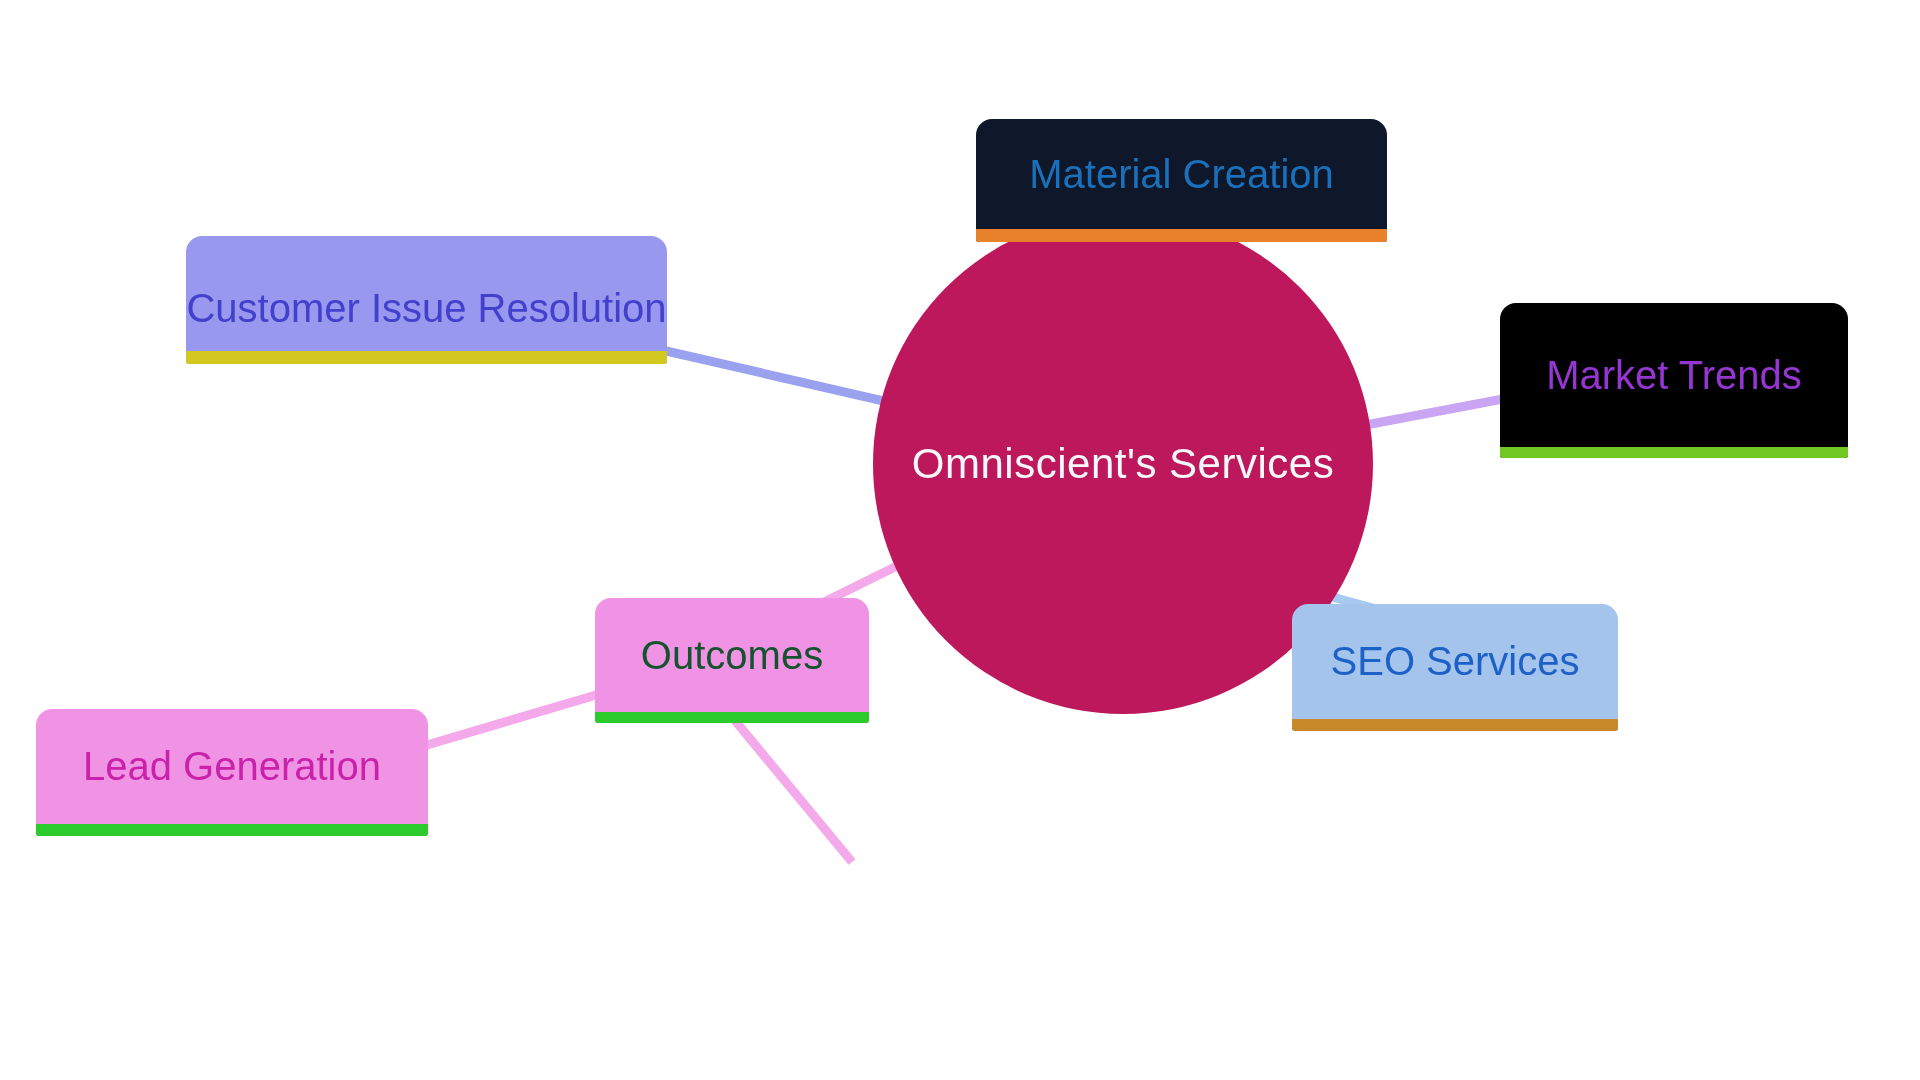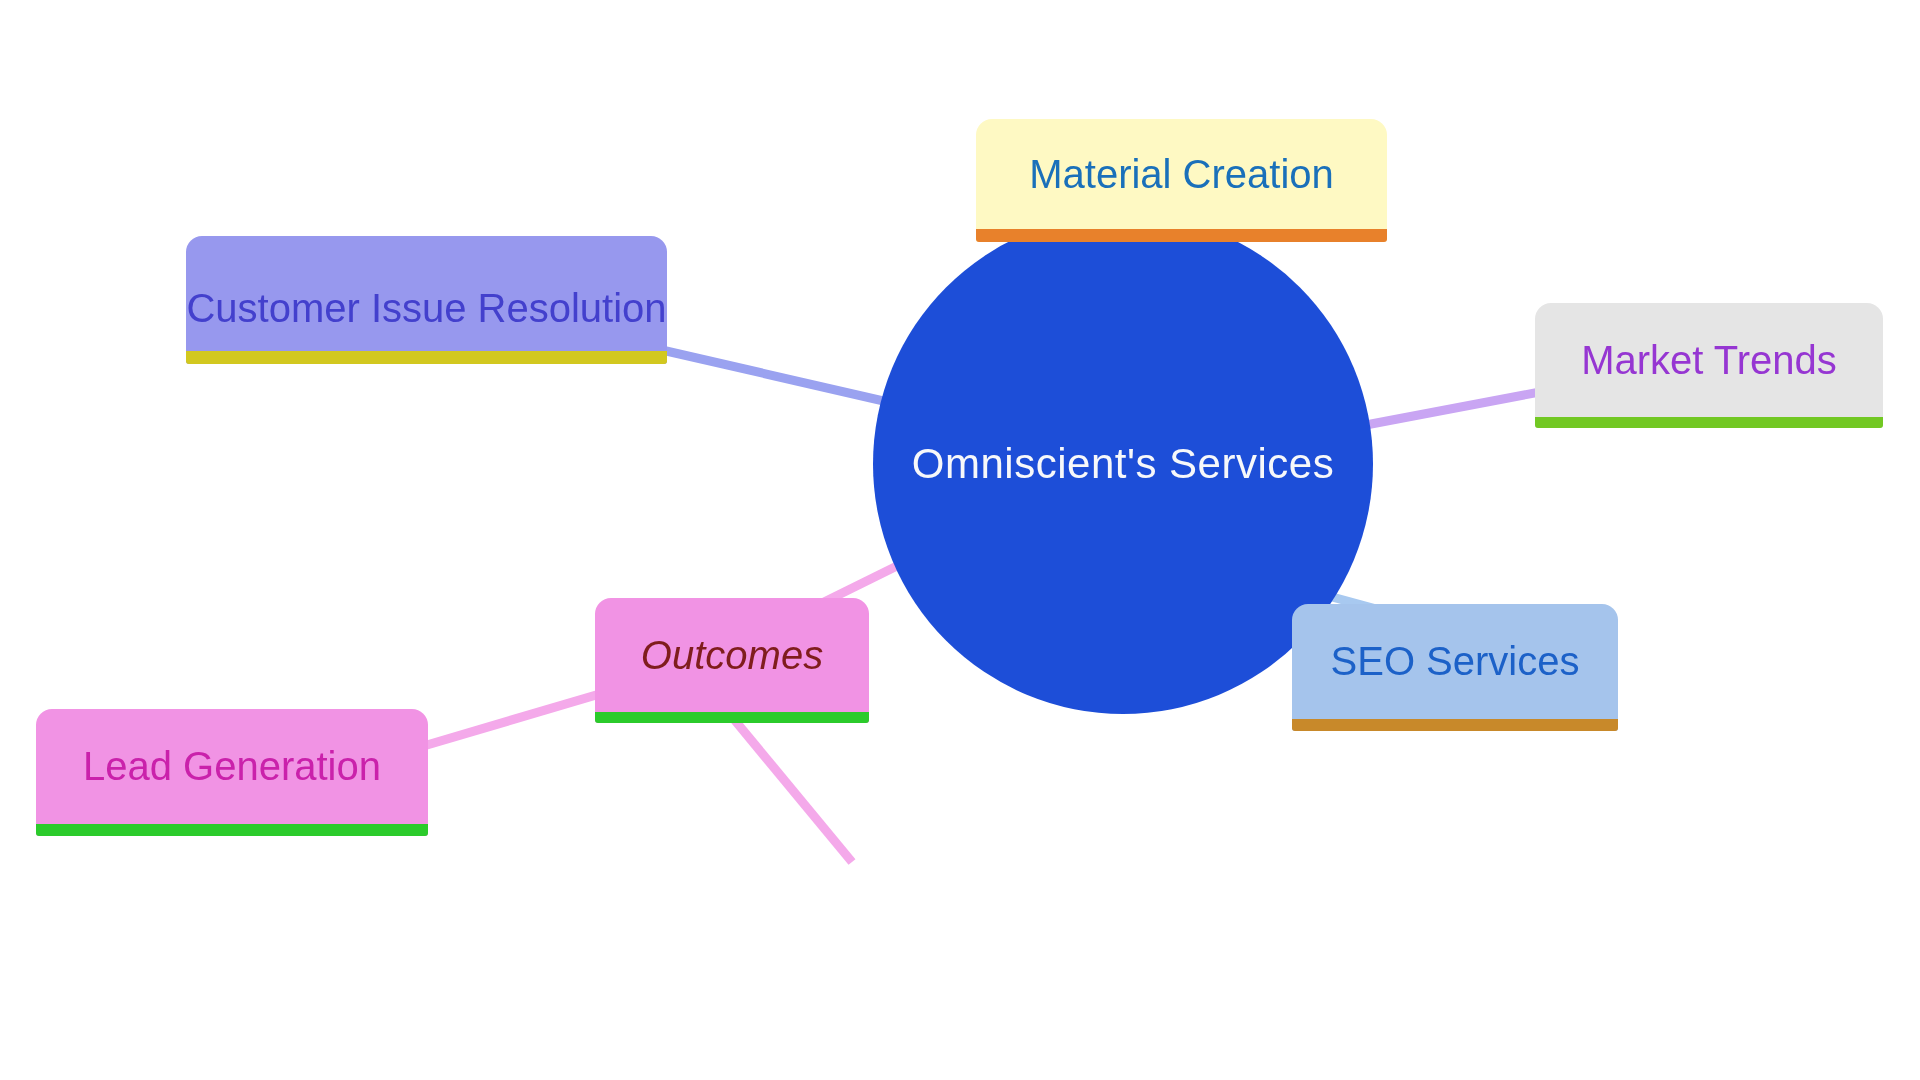--- a/index.html
+++ b/index.html
@@ -29,21 +29,21 @@
   .edge-lightblue  { stroke: #a8c9f0; stroke-width: 9; }
   .edge-pink       { stroke: #f4a9ea; stroke-width: 9; }
 
   .central-node {
     position: absolute;
     left: 873px;
     top: 214px;
     width: 500px;
     height: 500px;
     border-radius: 50%;
-    background: #1d4ed8;
+    background: #be185d;
     display: flex;
     align-items: center;
     justify-content: center;
   }
   .central-node .central-label {
     color: #f7f8fa;
     font-size: 42px;
     white-space: nowrap;
     letter-spacing: 0.5px;
   }
@@ -59,42 +59,42 @@
     flex: 1;
     display: flex;
     align-items: center;
     justify-content: center;
     font-size: 40px;
     white-space: nowrap;
   }
   .node .node-bar { width: 100%; }
 
   
-  .node-material-creation { left: 976px; top: 119px; width: 411px; height: 123px; background: #fef9c3; }
+  .node-material-creation { left: 976px; top: 119px; width: 411px; height: 123px; background: #0f172a; }
   .node-material-creation .node-label { color: #1a70ba; }
   .node-material-creation .node-bar { height: 13px; background: #e8812b; }
 
   
   .node-customer-issue-resolution { left: 186px; top: 236px; width: 481px; height: 128px; background: #9798ee; }
   .node-customer-issue-resolution .node-label { color: #4340cd; margin-top: 30px; }
   .node-customer-issue-resolution .node-bar { height: 13px; background: #d2c81f; }
 
   
-  .node-market-trends { left: 1535px; top: 303px; width: 348px; height: 125px; background: #e5e5e5; }
+  .node-market-trends { left: 1500px; top: 303px; width: 348px; height: 155px; background: #000000; }
   .node-market-trends .node-label { color: #9636d2; }
   .node-market-trends .node-bar { height: 11px; background: #72c823; }
 
   
   .node-seo-services { left: 1292px; top: 604px; width: 326px; height: 127px; background: #a5c4ec; }
   .node-seo-services .node-label { color: #1c61c8; }
   .node-seo-services .node-bar { height: 12px; background: #c8892a; }
 
   
   .node-outcomes { left: 595px; top: 598px; width: 274px; height: 125px; background: #f193e4; }
-  .node-outcomes .node-label { color: #7f1d1d; font-style: italic; }
+  .node-outcomes .node-label { color: #14532d; }
   .node-outcomes .node-bar { height: 11px; background: #2bcb2b; }
 
   
   .node-lead-generation { left: 36px; top: 709px; width: 392px; height: 127px; background: #f193e4; }
   .node-lead-generation .node-label { color: #ca21ab; }
   .node-lead-generation .node-bar { height: 12px; background: #2bcb2b; }
 
   
   .node-enhanced-brand-awareness { left: 633px; top: 841px; width: 609px; height: 126px; background: #f193e4; }
   .node-enhanced-brand-awareness .node-label { color: #ca21ab; }

